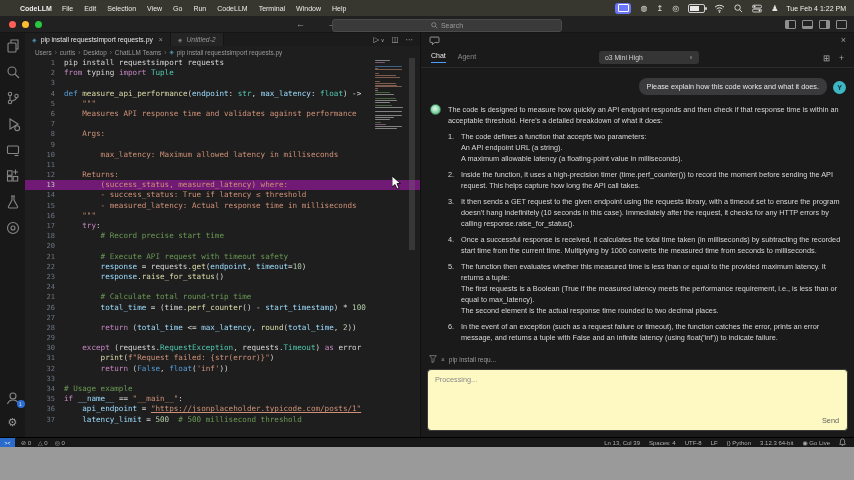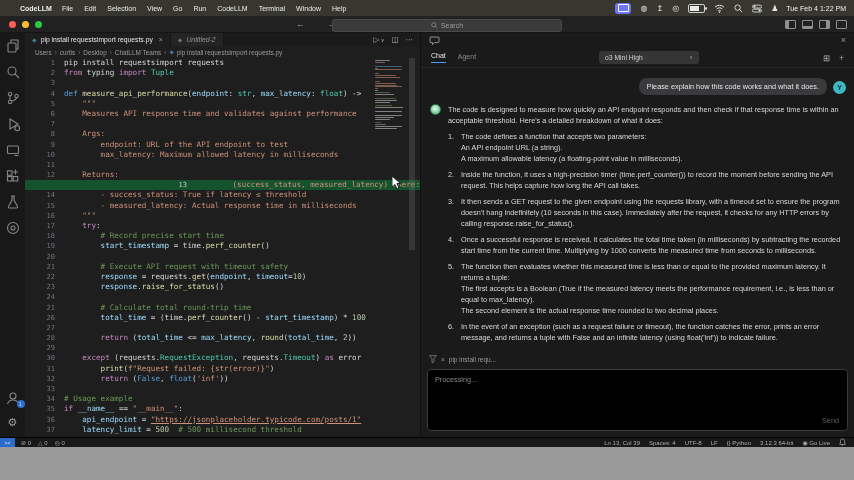--- a/index.html
+++ b/index.html
@@ -50,21 +50,21 @@
   .tab.untitled .ficon{color:#888;}
   .tab.untitled span.tlabel{font-style:italic;}
   .tab .tclose{color:#9a9a9a;margin-left:2px;}
   #tab-actions{margin-left:auto;display:flex;align-items:center;gap:7px;color:#b5b5b5;font-size:7.5px;padding-right:7px;}
   #breadcrumb{position:absolute;left:25px;top:46px;width:395px;height:12px;background:#1e1e1e;display:flex;
     align-items:center;font-size:6.4px;color:#9a9a9a;padding-left:10px;box-sizing:border-box;gap:3px;white-space:nowrap;}
   #breadcrumb .sep{color:#707070;}
   #breadcrumb .ficon{color:#519aba;font-size:5.5px;}
   #codearea{position:absolute;left:25px;top:58px;width:395px;height:379px;background:#1e1e1e;overflow:hidden;}
   .cl{display:flex;height:10.2px;line-height:10.2px;font-family:"DejaVu Sans Mono",monospace;font-size:7.6px;white-space:pre;}
-  .cl.active{background:#14532d;justify-content:flex-end;}
+  .cl.active{background:#701a75;}
   .gut{width:30px;padding-right:9px;text-align:right;color:#6e7681;flex:none;font-size:7px;}
   .cl.active .gut{color:#c8c8c8;}
   .tk-k{color:#c586c0}.tk-d{color:#569cd6}.tk-f{color:#dcdcaa}.tk-v{color:#9cdcfe}
   .tk-t{color:#4ec9b0}.tk-s{color:#ce9178}.tk-c{color:#6a9955}.tk-n{color:#b5cea8}.tk-p{color:#d4d4d4}
   .tk-u{color:#ce9178;text-decoration:underline}
   #minimap{position:absolute;right:13px;top:0;width:34px;background:rgba(30,30,30,.92);padding-top:2px;}
   .mbar{height:1px;margin:0 0 0.9px 2px;border-radius:.5px;}
   #vscroll{position:absolute;right:5px;top:0;width:6px;height:192px;background:rgba(121,121,121,.28);}
   #cursor{position:absolute;left:368px;top:118px;z-index:50;}
   
@@ -85,21 +85,21 @@
   #user-avatar{width:13px;height:13px;border-radius:50%;background:#3fb6c4;color:#09333c;font-size:7px;font-weight:bold;
     display:flex;align-items:center;justify-content:center;margin-top:1px;}
   #asst-avatar{position:absolute;left:9px;top:36px;width:11px;height:11px;border-radius:50%;
     background:radial-gradient(circle at 45% 40%,#c9f2da 15%,#6cc78f 70%);border:1px solid #3d7f58;box-sizing:border-box;}
   #asst-text{position:absolute;left:27px;right:8px;top:36px;font-size:7.3px;line-height:11px;color:#d8d8d8;}
   .citem{display:flex;margin-top:5px;}
   .cnum{width:13px;flex:none;}
   .csub{margin-left:13px;}
   #attach-row{position:absolute;left:8px;bottom:74px;display:flex;align-items:center;gap:4px;
     font-size:6.5px;color:#9a9a9a;}
-  #chat-input{position:absolute;left:6px;right:6px;bottom:6px;height:62px;background:#000000;
+  #chat-input{position:absolute;left:6px;right:6px;bottom:6px;height:62px;background:#fef9c3;
     border:1px solid #3a3a3a;border-radius:4px;box-sizing:border-box;padding:5px 7px;}
   #input-text{font-size:7.3px;color:#8a8a8a;}
   #send-btn{position:absolute;right:8px;bottom:5px;font-size:7.3px;color:#5f5f5f;}
   
   #statusbar{position:absolute;left:0;top:437px;width:854px;height:9px;background:#181818;border-top:1px solid #000;
     display:flex;align-items:center;font-size:6px;color:#b0b0b0;z-index:25;}
   #sb-remote{height:9px;width:15px;background:#2a6acb;color:#fff;font-size:5px;display:flex;align-items:center;justify-content:center;}
   #sb-left{display:flex;align-items:center;gap:7px;margin-left:6px;}
   #sb-right{margin-left:auto;display:flex;align-items:center;gap:9px;padding-right:8px;white-space:nowrap;}
   
@@ -271,31 +271,30 @@
   <div id="codearea">
     <div id="code-lines">
         <div class="cl"><span class="gut">1</span><span class="ct"><span class="tk-p">pip install requestsimport requests</span></span></div>
         <div class="cl"><span class="gut">2</span><span class="ct"><span class="tk-k">from</span><span class="tk-p"> typing </span><span class="tk-k">import</span><span class="tk-p"> </span><span class="tk-t">Tuple</span></span></div>
         <div class="cl"><span class="gut">3</span><span class="ct"></span></div>
         <div class="cl"><span class="gut">4</span><span class="ct"><span class="tk-d">def</span><span class="tk-p"> </span><span class="tk-f">measure_api_performance</span><span class="tk-p">(</span><span class="tk-v">endpoint</span><span class="tk-p">: </span><span class="tk-t">str</span><span class="tk-p">, </span><span class="tk-v">max_latency</span><span class="tk-p">: </span><span class="tk-t">float</span><span class="tk-p">) -&gt;</span></span></div>
         <div class="cl"><span class="gut">5</span><span class="ct"><span class="tk-s">    """</span></span></div>
         <div class="cl"><span class="gut">6</span><span class="ct"><span class="tk-s">    Measures API response time and validates against performance</span></span></div>
         <div class="cl"><span class="gut">7</span><span class="ct"></span></div>
         <div class="cl"><span class="gut">8</span><span class="ct"><span class="tk-s">    Args:</span></span></div>
-        <div class="cl"><span class="gut">9</span><span class="ct"><span class="tk-s">        endpoint: URL of the API endpoint to test</span></span></div>
+        <div class="cl"><span class="gut">9</span></div>
         <div class="cl"><span class="gut">10</span><span class="ct"><span class="tk-s">        max_latency: Maximum allowed latency in milliseconds</span></span></div>
         <div class="cl"><span class="gut">11</span><span class="ct"></span></div>
         <div class="cl"><span class="gut">12</span><span class="ct"><span class="tk-s">    Returns:</span></span></div>
         <div class="cl active"><span class="gut">13</span><span class="ct"><span class="tk-s">        (success_status, measured_latency) where:</span></span></div>
         <div class="cl"><span class="gut">14</span><span class="ct"><span class="tk-s">        - success_status: True if latency ≤ threshold</span></span></div>
         <div class="cl"><span class="gut">15</span><span class="ct"><span class="tk-s">        - measured_latency: Actual response time in milliseconds</span></span></div>
         <div class="cl"><span class="gut">16</span><span class="ct"><span class="tk-s">    """</span></span></div>
         <div class="cl"><span class="gut">17</span><span class="ct"><span class="tk-p">    </span><span class="tk-k">try</span><span class="tk-p">:</span></span></div>
         <div class="cl"><span class="gut">18</span><span class="ct"><span class="tk-c">        # Record precise start time</span></span></div>
-        <div class="cl"><span class="gut">19</span><span class="ct"><span class="tk-p">        </span><span class="tk-v">start_timestamp</span><span class="tk-p"> = time.</span><span class="tk-f">perf_counter</span><span class="tk-p">()</span></span></div>
         <div class="cl"><span class="gut">20</span><span class="ct"></span></div>
         <div class="cl"><span class="gut">21</span><span class="ct"><span class="tk-c">        # Execute API request with timeout safety</span></span></div>
         <div class="cl"><span class="gut">22</span><span class="ct"><span class="tk-p">        </span><span class="tk-v">response</span><span class="tk-p"> = requests.</span><span class="tk-f">get</span><span class="tk-p">(</span><span class="tk-v">endpoint</span><span class="tk-p">, </span><span class="tk-v">timeout</span><span class="tk-p">=</span><span class="tk-n">10</span><span class="tk-p">)</span></span></div>
         <div class="cl"><span class="gut">23</span><span class="ct"><span class="tk-p">        </span><span class="tk-v">response</span><span class="tk-p">.</span><span class="tk-f">raise_for_status</span><span class="tk-p">()</span></span></div>
         <div class="cl"><span class="gut">24</span><span class="ct"></span></div>
         <div class="cl"><span class="gut">21</span><span class="ct"><span class="tk-c">        # Calculate total round-trip time</span></span></div>
         <div class="cl"><span class="gut">26</span><span class="ct"><span class="tk-p">        </span><span class="tk-v">total_time</span><span class="tk-p"> = (time.</span><span class="tk-f">perf_counter</span><span class="tk-p">() - </span><span class="tk-v">start_timestamp</span><span class="tk-p">) * </span><span class="tk-n">100</span></span></div>
         <div class="cl"><span class="gut">27</span><span class="ct"></span></div>
         <div class="cl"><span class="gut">28</span><span class="ct"><span class="tk-p">        </span><span class="tk-k">return</span><span class="tk-p"> (</span><span class="tk-v">total_time</span><span class="tk-p"> &lt;= </span><span class="tk-v">max_latency</span><span class="tk-p">, </span><span class="tk-f">round</span><span class="tk-p">(</span><span class="tk-v">total_time</span><span class="tk-p">, </span><span class="tk-n">2</span><span class="tk-p">))</span></span></div>
         <div class="cl"><span class="gut">29</span><span class="ct"></span></div>
@@ -398,21 +397,21 @@
               <span class="ctext">It then sends a GET request to the given endpoint using the requests library, with a timeout set to ensure the program doesn't hang indefinitely (10 seconds in this case). Immediately after the request, it checks for any HTTP errors by calling response.raise_for_status().</span>
             </div>
             <div class="citem">
               <span class="cnum">4.</span>
               <span class="ctext">Once a successful response is received, it calculates the total time taken (in milliseconds) by subtracting the recorded start time from the current time. Multiplying by 1000 converts the measured time from seconds to milliseconds.</span>
             </div>
             <div class="citem">
               <span class="cnum">5.</span>
               <span class="ctext">The function then evaluates whether this measured time is less than or equal to the provided maximum latency. It returns a tuple:</span>
             </div>
-            <div class="csub">The first accepts is a Boolean (True if the measured latency meets the performance requirement, i.e., is less than or equal to max_latency).</div>
+            <div class="csub">The first requests is a Boolean (True if the measured latency meets the performance requirement, i.e., is less than or equal to max_latency).</div>
             <div class="csub">The second element is the actual response time rounded to two decimal places.</div>
             <div class="citem">
               <span class="cnum">6.</span>
               <span class="ctext">In the event of an exception (such as a request failure or timeout), the function catches the error, prints an error message, and returns a tuple with False and an infinite latency (using float('inf')) to indicate failure.</span>
             </div>
           </div>
       </div>
     </div>
 
     <div id="attach-row">

